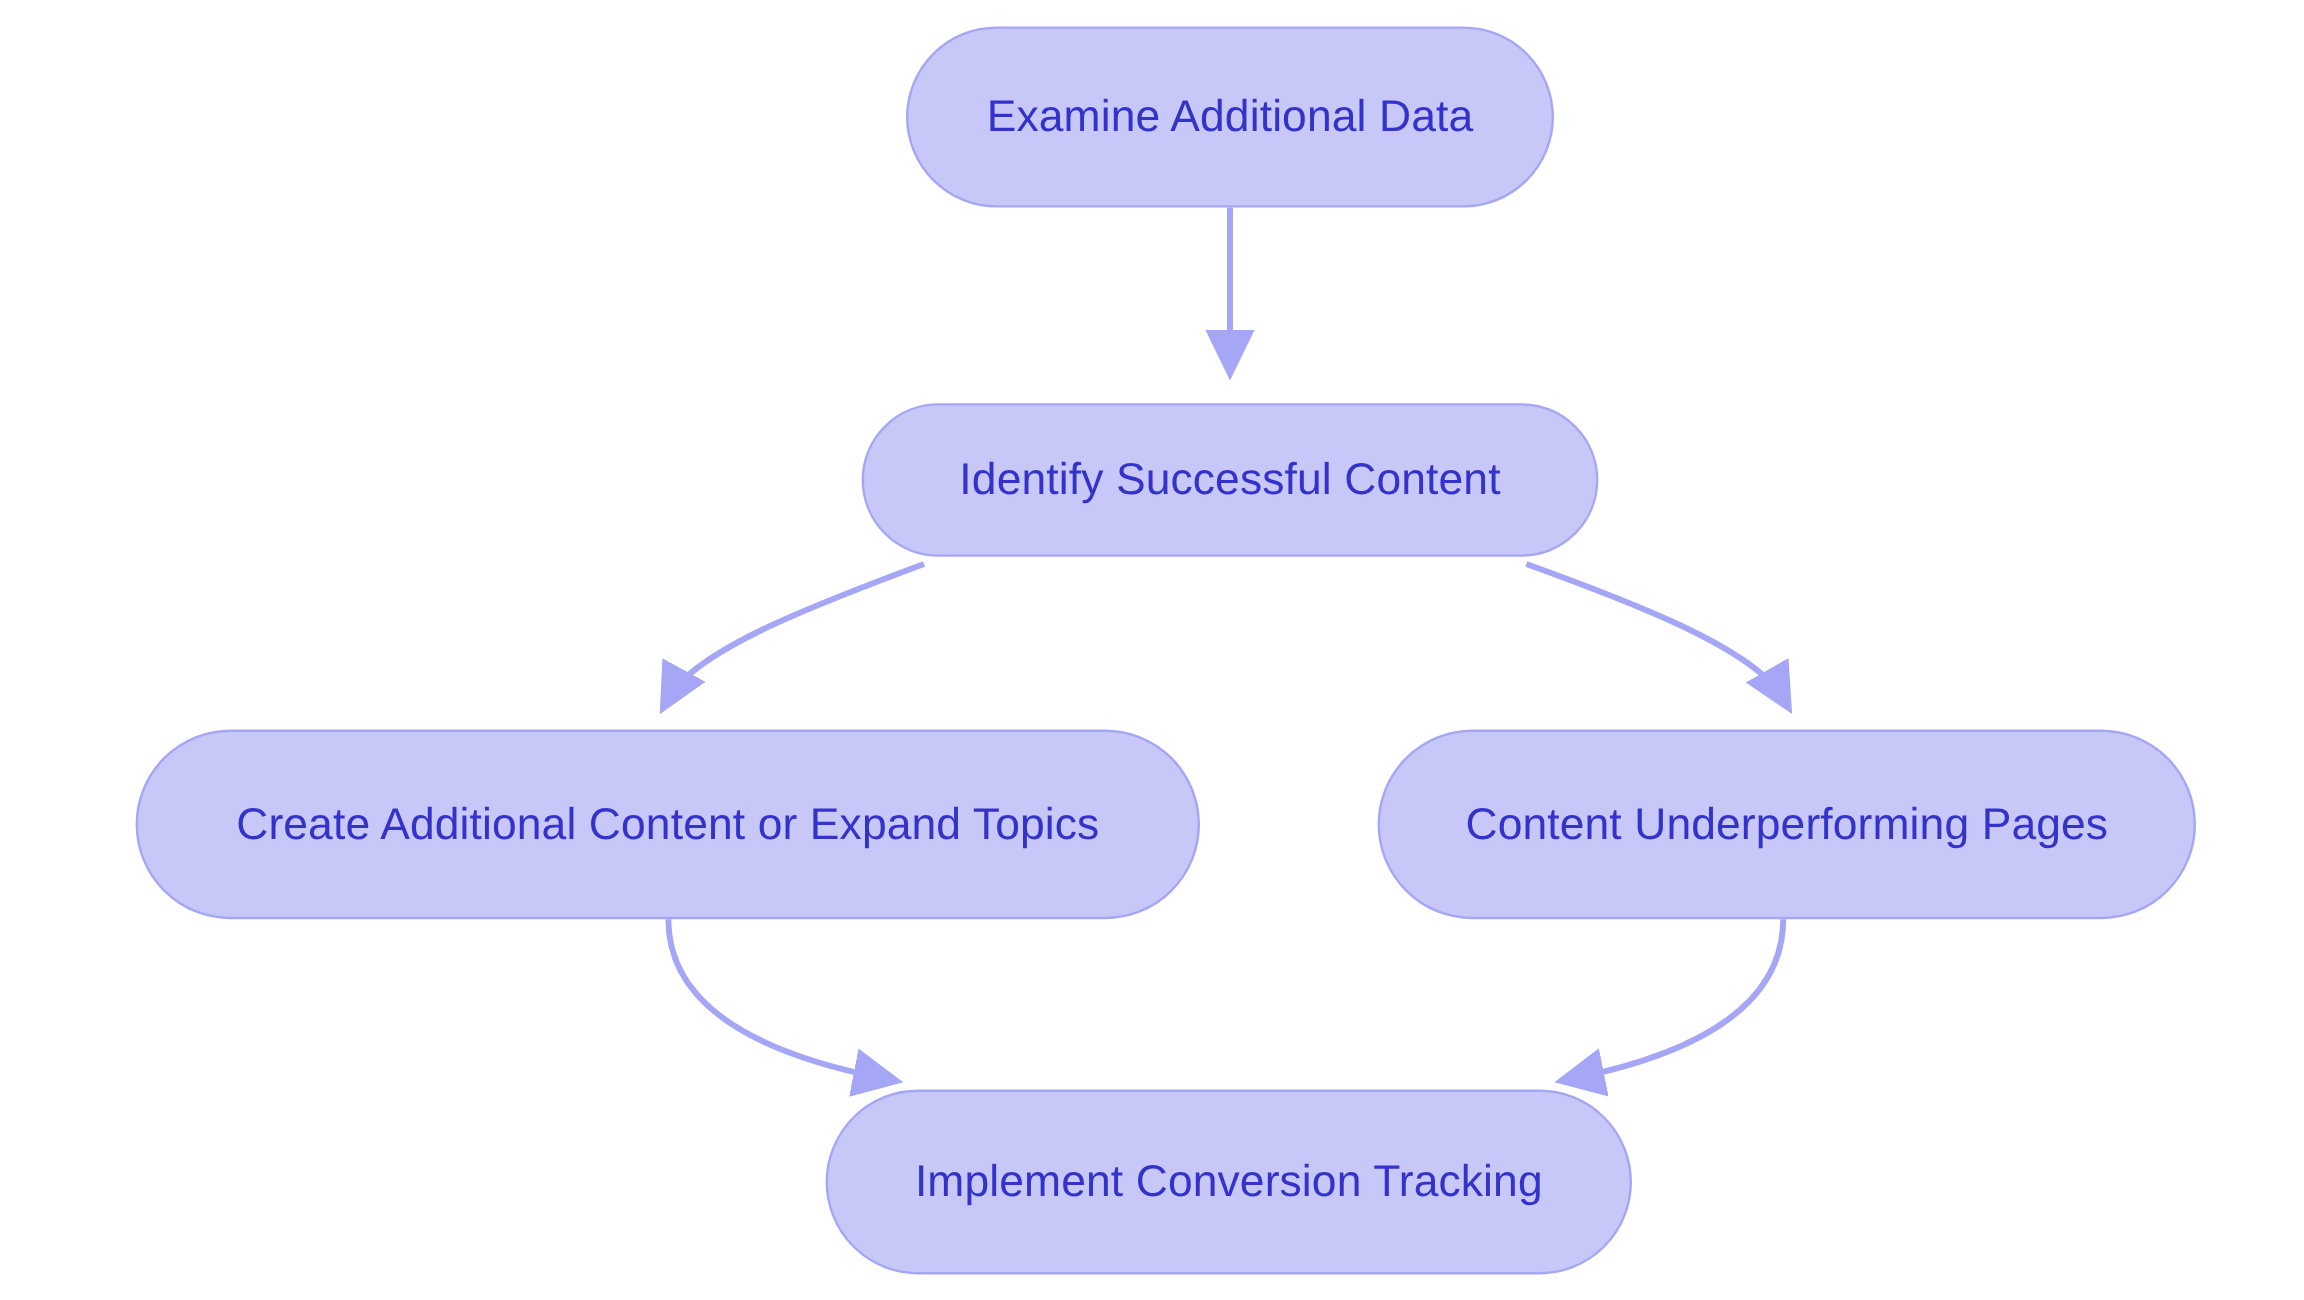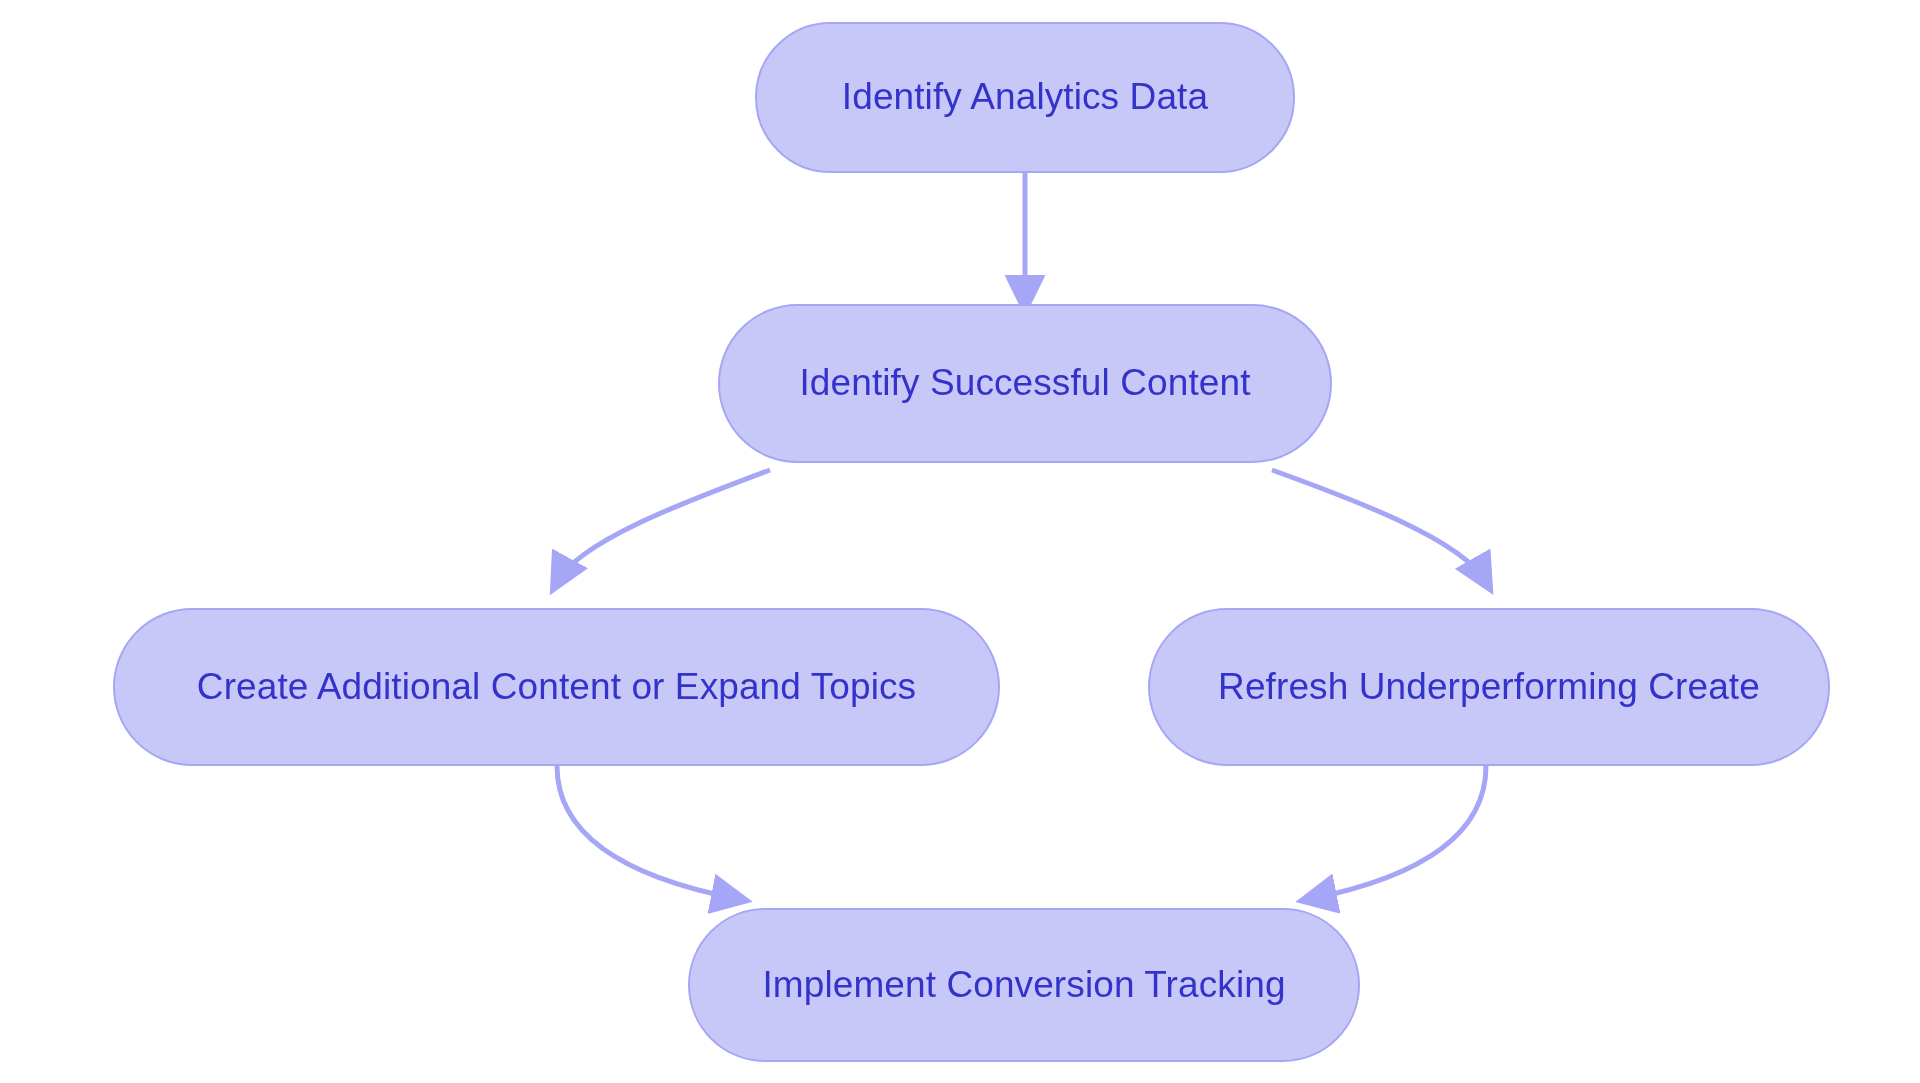--- a/index.html
+++ b/index.html
@@ -42,21 +42,21 @@
     font-family: "Liberation Sans", sans-serif;
     font-size: 37px;
     font-weight: 400;
     letter-spacing: 0.1px;
     line-height: 1.15;
     white-space: nowrap;
     padding: 0 26px;
   }
   
   #node-examine   { left: 755px;  top: 22px;  width: 540px; height: 151px; }
-  #node-identify  { left: 718px;  top: 304px; width: 614px; height: 159px; }
+  #node-identify  { left: 718px;  top: 336px; width: 614px; height: 128px; }
   #node-create    { left: 113px;  top: 608px; width: 887px; height: 158px; }
   #node-refresh   { left: 1148px; top: 608px; width: 682px; height: 158px; }
   #node-implement { left: 688px;  top: 908px; width: 672px; height: 154px; justify-content: center; }
 </style>
 </head>
 <body>
 
 <div id="canvas">
 
   <svg id="edges" viewBox="0 0 1920 1083" width="1920" height="1083" xmlns="http://www.w3.org/2000/svg">
@@ -81,32 +81,32 @@
     <g>
       <path d="M 557 766 C 557 842, 640 880, 738 899" fill="none" stroke="#a5a6f6" stroke-width="5" marker-end="url(#arrowhead)"></path>
     </g>
 
     <g>
       <path d="M 1486 766 C 1486 842, 1405 880, 1310 899" fill="none" stroke="#a5a6f6" stroke-width="5" marker-end="url(#arrowhead)"></path>
     </g>
   </svg>
 
   <div class="node" id="node-examine">
-    <span class="node-label">Identify Analytics Data</span>
+    <span class="node-label">Examine Additional Data</span>
   </div>
 
   <div class="node" id="node-identify">
     <span class="node-label">Identify Successful Content</span>
   </div>
 
   <div class="node" id="node-create">
     <span class="node-label">Create Additional Content or Expand Topics</span>
   </div>
 
   <div class="node" id="node-refresh">
-    <span class="node-label">Refresh Underperforming Create</span>
+    <span class="node-label">Content Underperforming Pages</span>
   </div>
 
   <div class="node" id="node-implement">
     <span class="node-label">Implement Conversion Tracking</span>
   </div>
 
 </div>
 
 </body></html>

